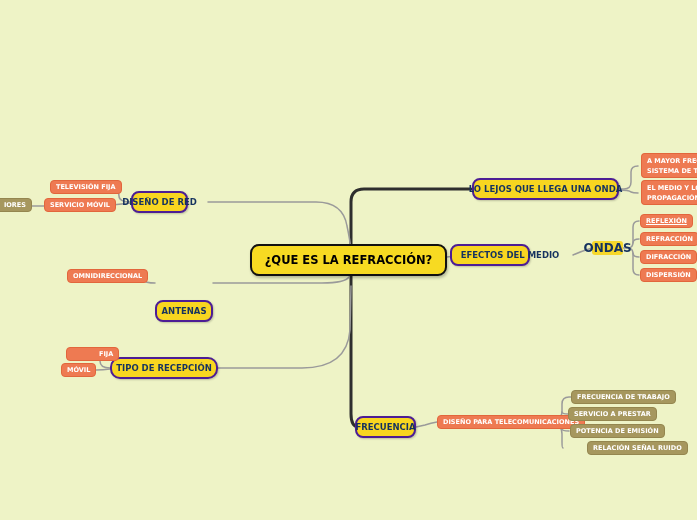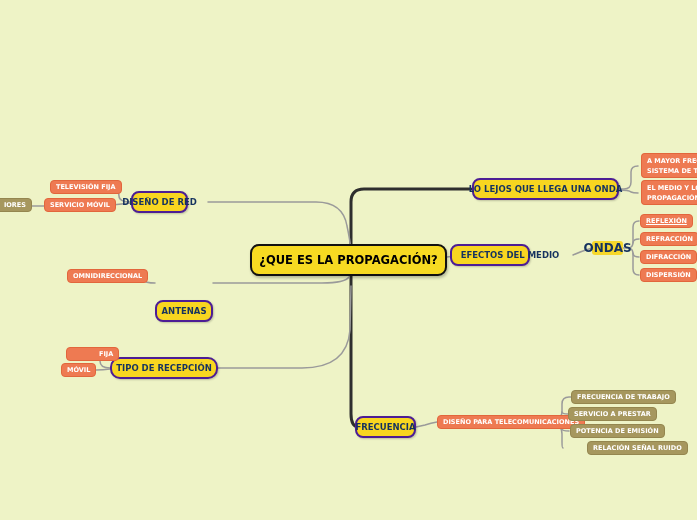--- a/index.html
+++ b/index.html
@@ -120,21 +120,21 @@
 
       <path d="M 44,206 L 32,206"></path>
 
       <path d="M 155,283 Q 146,283 141,280 L 137,277"></path>
 
       <path d="M 110,368 Q 100,368 100,361 Q 100,354 92,354"></path>
       <path d="M 110,369 Q 103,370 96,370"></path>
     </g>
   </svg>
 
-  <div class="node" id="n-central">¿QUE ES LA PROPAGACIÓN?</div>
+  <div class="node" id="n-central">¿QUE ES LA REFRACCIÓN?</div>
 
   <div class="node topic" id="n-diseno">DISEÑO DE RED</div>
   <div class="node topic" id="n-antenas">ANTENAS</div>
   <div class="node topic" id="n-tipo">TIPO DE RECEPCIÓN</div>
   <div class="node topic" id="n-lejos">LO LEJOS QUE LLEGA UNA ONDA</div>
   <div class="node topic" id="n-efectos">EFECTOS DEL MEDIO</div>
   <div class="node topic" id="n-variables">FRECUENCIA</div>
 
   <div class="node" id="n-ondas">ONDAS</div>
 

